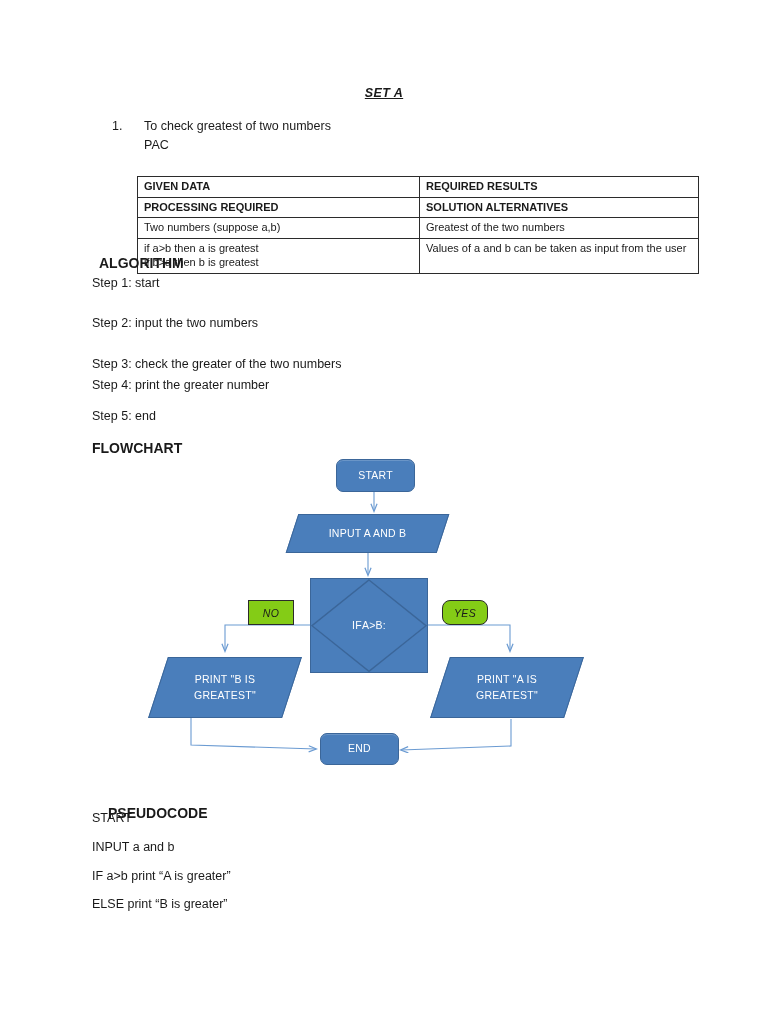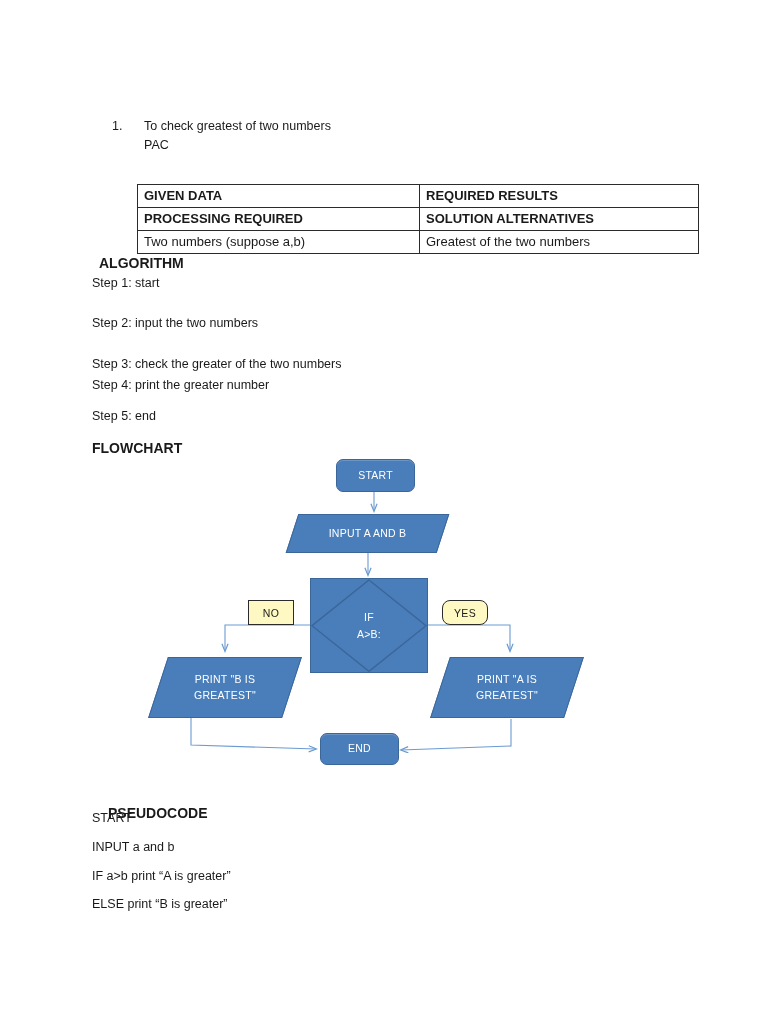--- a/index.html
+++ b/index.html
@@ -61,25 +61,25 @@
     left: 144px;
     top: 138px;
     font-size: 12.5px;
     font-weight: normal;
   }
 
   
   .pac-table {
     position: absolute;
     left: 137px;
-    top: 184px;
+    top: 176px;
     width: 538px;
     border-collapse: collapse;
     table-layout: fixed;
-    font-size: 13px;
+    font-size: 11px;
   }
   .pac-table td {
     border: 1px solid #2b2b2b;
     padding: 2px 5px 3px 6px;
     vertical-align: top;
     line-height: 1.32;
   }
   .pac-table td.col-a { width: 270px; }
   .pac-table td.col-b { width: 267px; }
   .pac-table td.hd { font-weight: bold; }
@@ -156,45 +156,46 @@
   .diamond-wrap .dia {
     position: absolute;
     left: 0; top: 0; right: 0; bottom: 0;
     background: #4a7ebb;
     border: 1px solid #3b6699;
   }
   .diamond-wrap .lbl {
     position: absolute;
     left: 0; top: 0; right: 0; bottom: 0;
     display: flex;
-    flex-direction: column;
     align-items: center;
     justify-content: center;
     color: #fff;
     font-size: 10.5px;
     line-height: 1.55;
     letter-spacing: 0.25px;
   }
   .labelbox {
     position: absolute;
-    background: #fef9c3;
+    background: #84cc16;
     border: 1px solid #2b2b2b;
     display: flex;
     align-items: center;
     justify-content: center;
     font-size: 10.5px;
     color: #1a1a1a;
     letter-spacing: 0.3px;
+    font-style: italic;
   }
 </style>
 </head>
 <body>
 
 <div class="page">
 
+  <div class="doc-title">SET A</div>
 
   <div class="list-item">
     <span class="num">1.</span>
     <span class="txt">To check greatest of two numbers</span>
   </div>
   <div class="pac-label">PAC</div>
 
   <table class="pac-table">
     <tbody>
       <tr>
@@ -202,20 +203,27 @@
         <td class="col-b hd">REQUIRED RESULTS</td>
       </tr>
       <tr>
         <td class="col-a hd">PROCESSING REQUIRED</td>
         <td class="col-b hd">SOLUTION ALTERNATIVES</td>
       </tr>
       <tr>
         <td class="col-a">Two numbers (suppose a,b)</td>
         <td class="col-b">Greatest of the two numbers</td>
       </tr>
+      <tr>
+        <td class="col-a">
+          <span class="cellline">if a&gt;b then a is greatest</span>
+          <span class="cellline">if b&gt;a then b is greatest</span>
+        </td>
+        <td class="col-b justify">Values of a and b can be taken as input from the user</td>
+      </tr>
     </tbody>
   </table>
 
   <div class="heading" id="algorithm-heading">ALGORITHM</div>
   <div class="para" style="top:276px;text-align:center;">Step 1: start</div>
   <div class="para" style="top:316px;">Step 2: input the two numbers</div>
   <div class="para" style="top:357px;">Step 3: check the greater of the two numbers</div>
   <div class="para" style="top:378px;">Step 4: print the greater number</div>
   <div class="para" style="top:409px;">Step 5: end</div>
 

